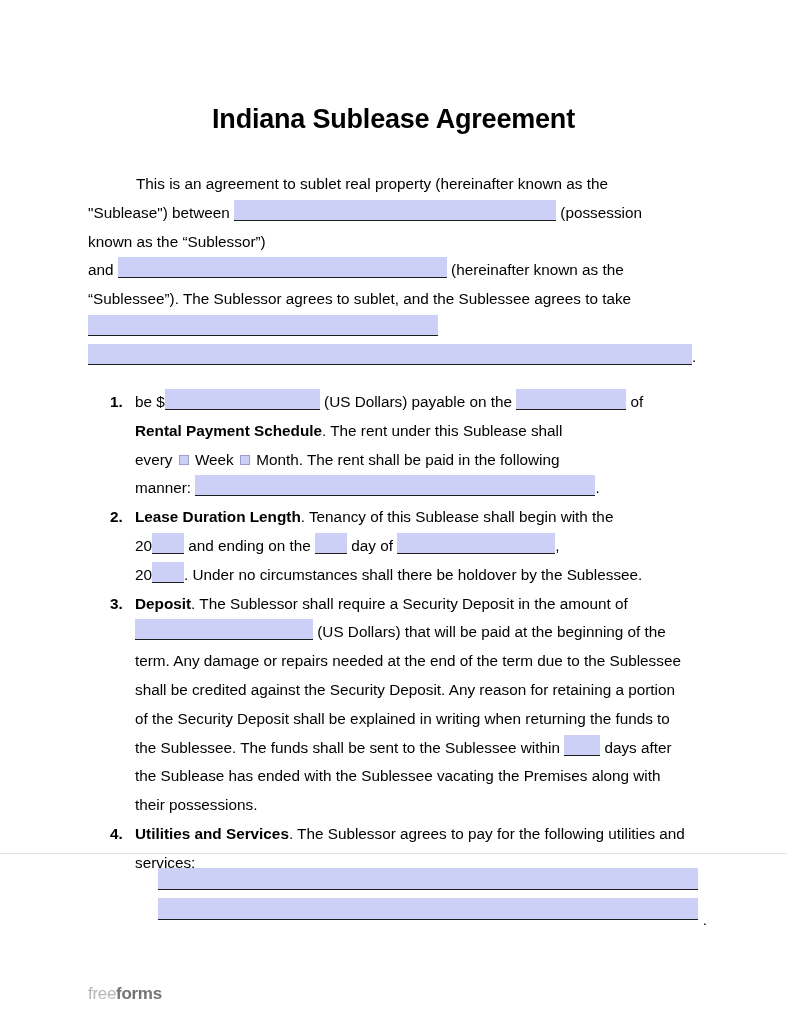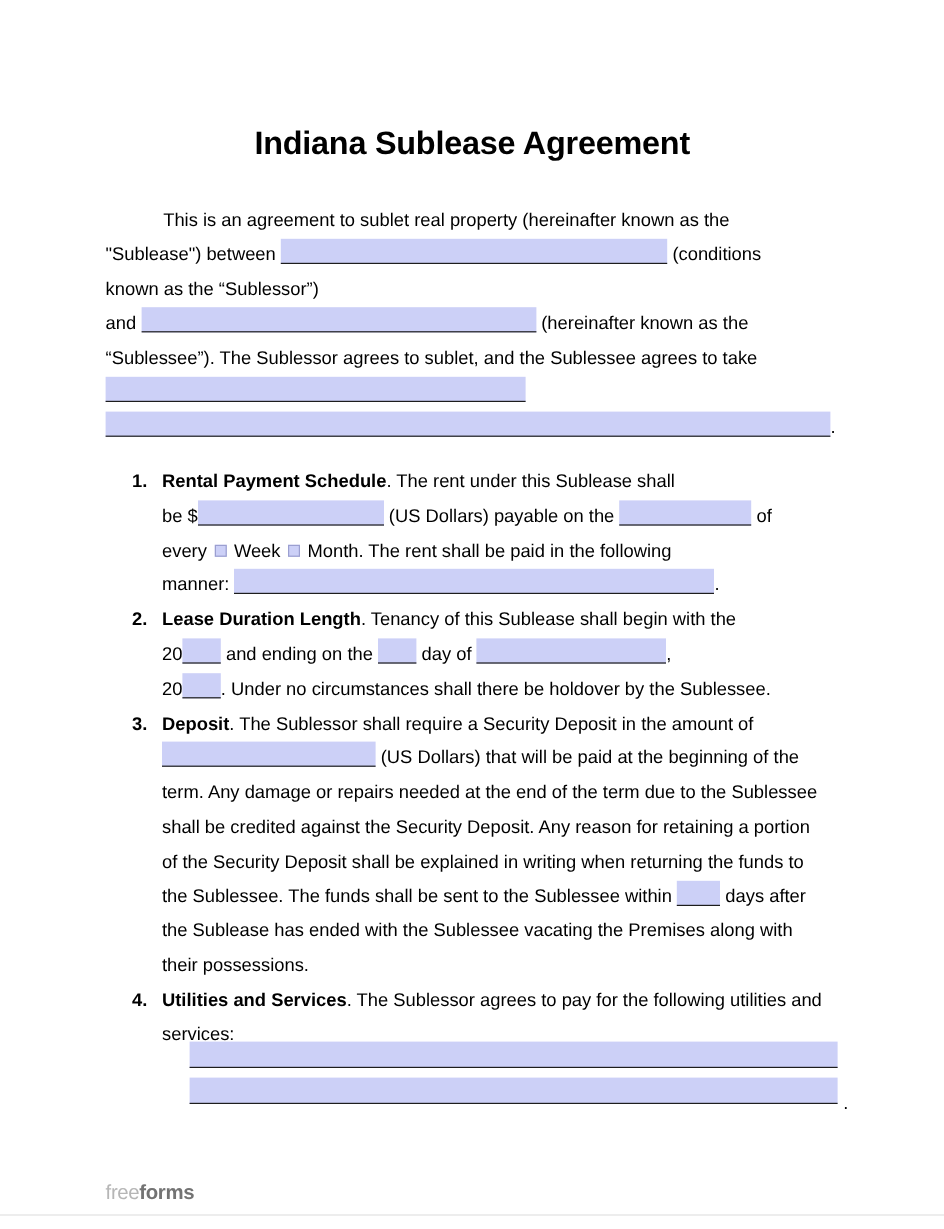--- a/index.html
+++ b/index.html
@@ -14,21 +14,21 @@
     font-family: "Liberation Sans", sans-serif;
     color: #000000;
     overflow: hidden;
   }
 
   .page {
     position: absolute;
     left: 0;
     top: 0;
     width: 787px;
-    height: 1013px;
+    height: 854px;
     background: #ffffff;
     border-bottom: 1px solid #e2e2e2;
     box-sizing: border-box;
   }
 
   .doc-title {
     position: absolute;
     left: 0;
     top: 104px;
     width: 787px;
@@ -144,21 +144,21 @@
 
   <div class="body-block">
 
     <div class="ln indent">
       <span>This is an agreement to sublet real property (hereinafter known as the</span>
     </div>
 
     <div class="ln">
       <span>"Sublease") between</span>
       <span class="blank" style="width:322px"></span>
-      <span>(conditions</span>
+      <span>(possession</span>
     </div>
 
     <div class="ln">
       <span>known as the “Sublessor”)</span>
     </div>
 
     <div class="ln">
       <span>and</span>
       <span class="blank" style="width:329px"></span>
       <span>(hereinafter known as the</span>
@@ -175,30 +175,30 @@
     <div class="ln" style="position:relative;">
       <span class="blank" style="width:604px;margin-left:0"></span><span class="period">.</span>
     </div>
 
   </div>
 
   <div class="clauses">
 
     <div class="clause">
       <span class="num">1.</span>
-
-      <div class="ln">
-        <b>Rental Payment Schedule</b><span>. The rent under this Sublease shall</span>
-      </div>
 
       <div class="ln">
         <span>be $</span><span class="blank" style="width:155px"></span>
         <span>(US Dollars) payable on the</span>
         <span class="blank" style="width:110px"></span>
         <span>of</span>
+      </div>
+
+      <div class="ln">
+        <b>Rental Payment Schedule</b><span>. The rent under this Sublease shall</span>
       </div>
 
       <div class="ln">
         <span>every</span>
         <span class="cb"></span>
         <span>Week</span>
         <span class="cb"></span>
         <span>Month. The rent shall be paid in the following</span>
       </div>
 

